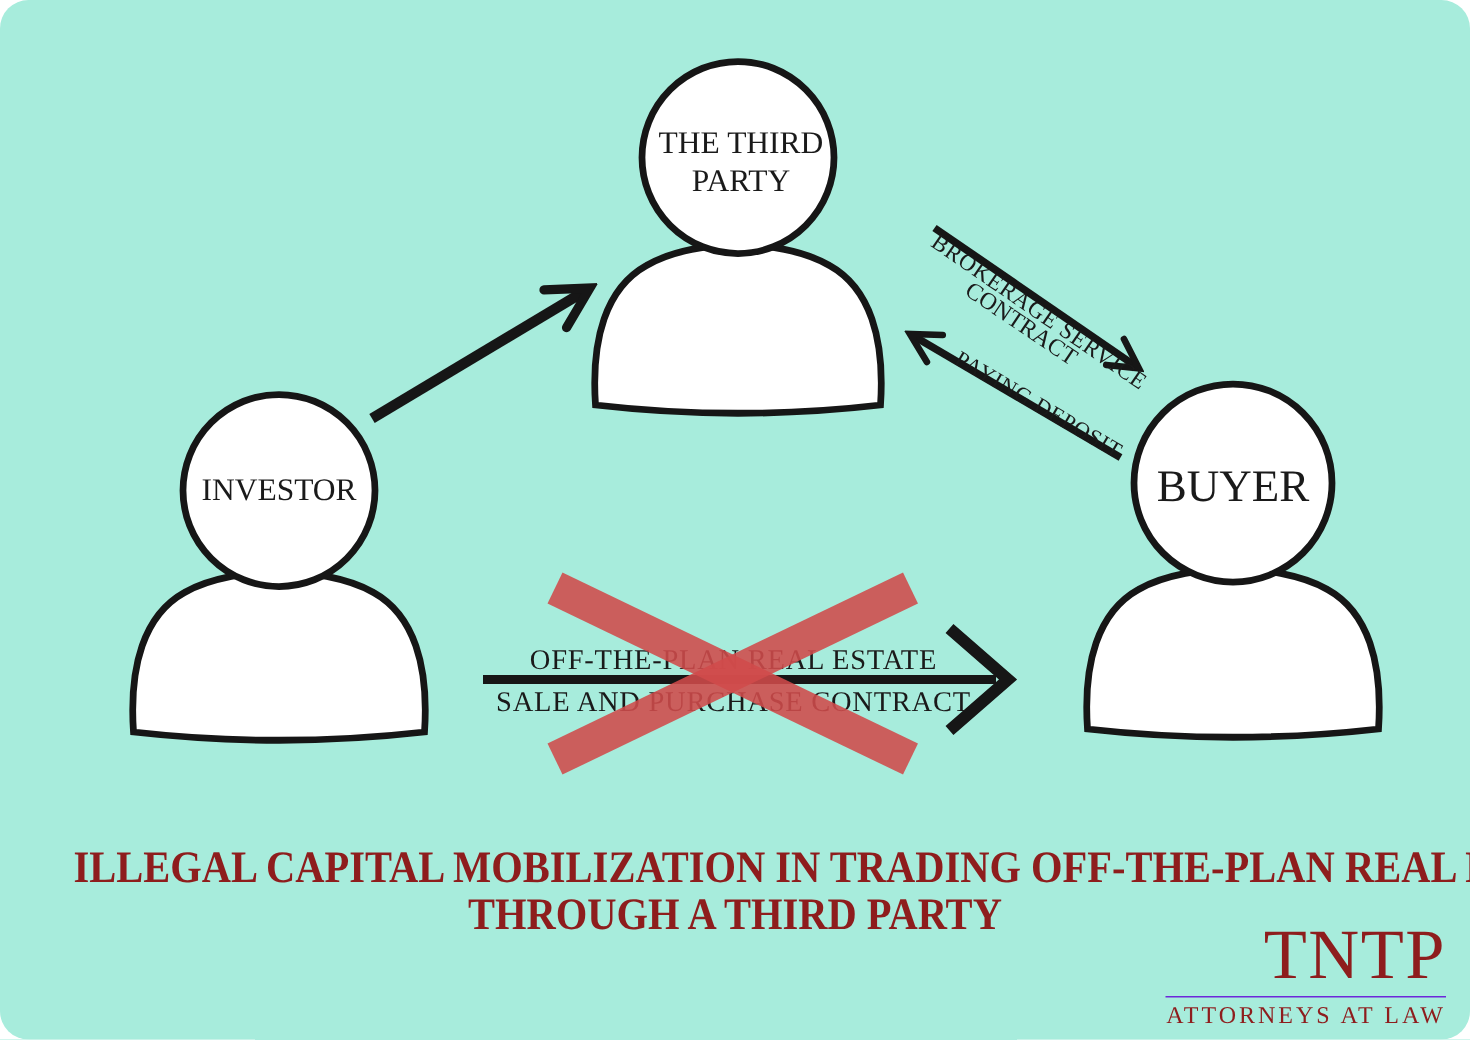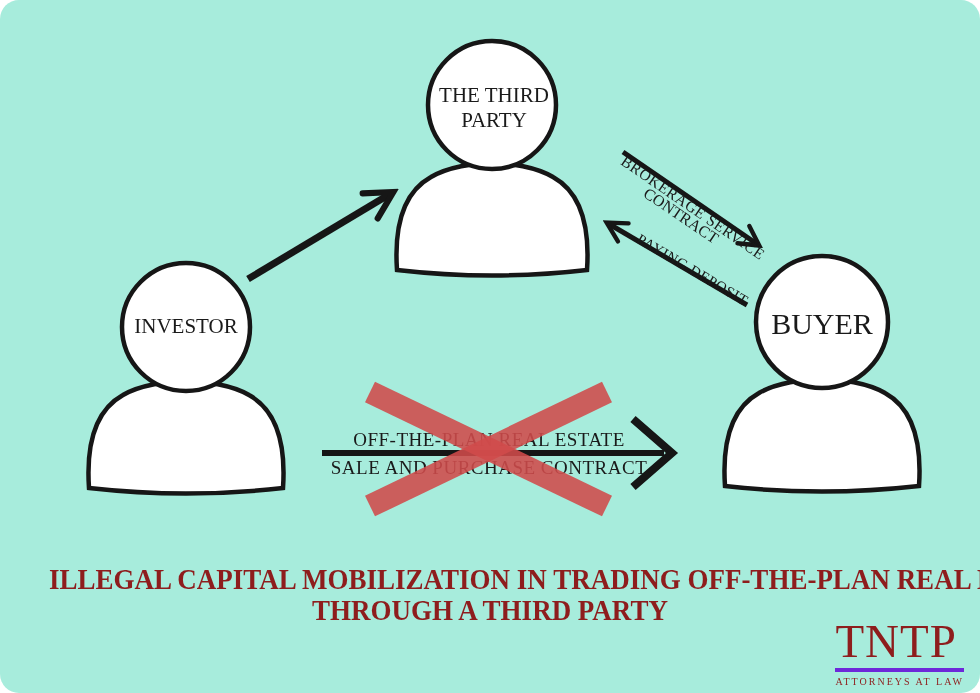--- a/index.html
+++ b/index.html
@@ -32,33 +32,33 @@
     line-height: 31px;
     transform: scaleX(0.9);
     transform-origin: 50% 50%;
     white-space: nowrap;
   }
 
   .logo {
     position: absolute;
     right: 16px;
     bottom: 6px;
-    text-align: left;
+    text-align: right;
     color: #8e1d1d;
   }
   .logo-wordmark {
     font-size: 47px;
     line-height: 1.0;
     letter-spacing: 1px;
   }
   .logo-tagline {
     margin-top: 3px;
-    border-top: 4px solid #6d28d9;
+    border-top: 1px solid #6d28d9;
     padding-top: 4px;
-    font-size: 10px;
+    font-size: 16px;
     letter-spacing: 2px;
     white-space: nowrap;
   }
 </style>
 </head>
 <body>
 
 <div class="stage">
 
   <svg width="980" height="693" viewBox="0 0 980 693">

